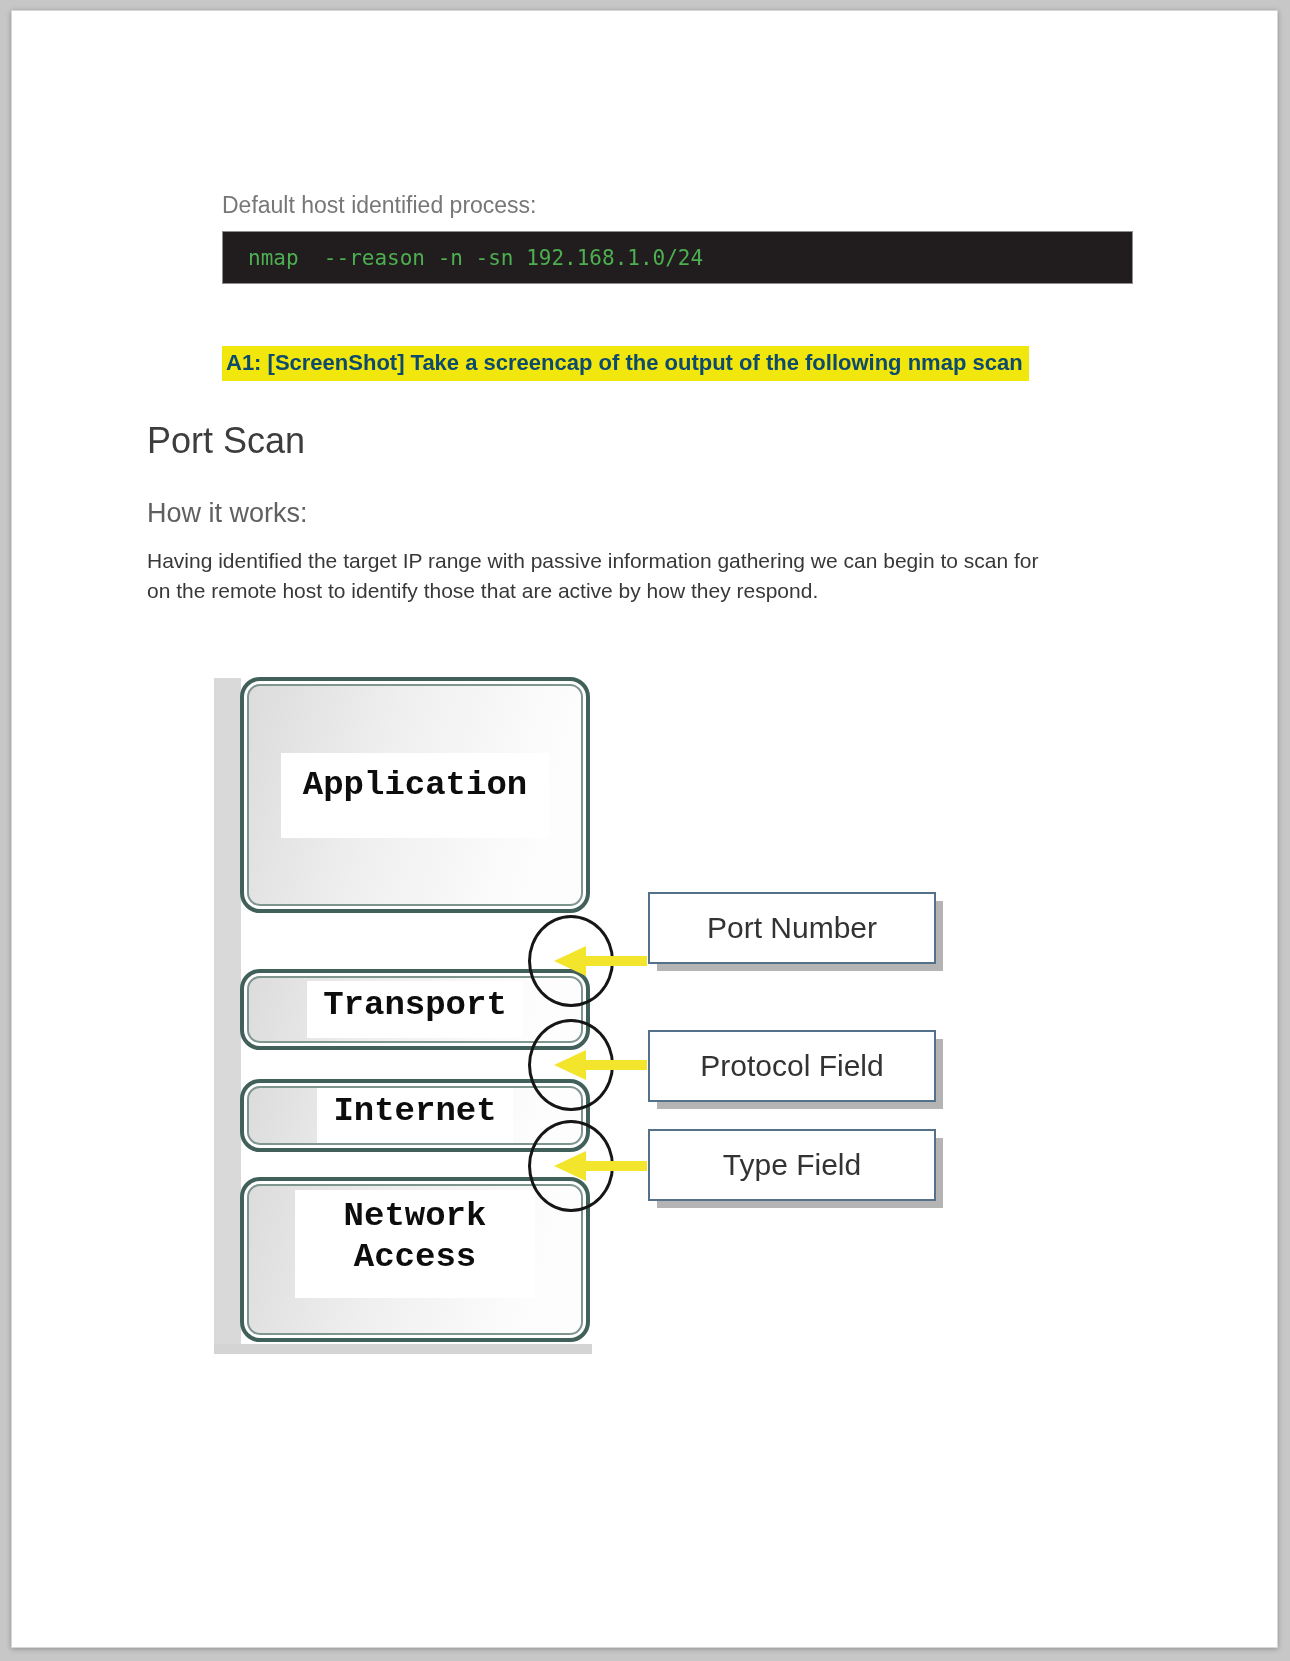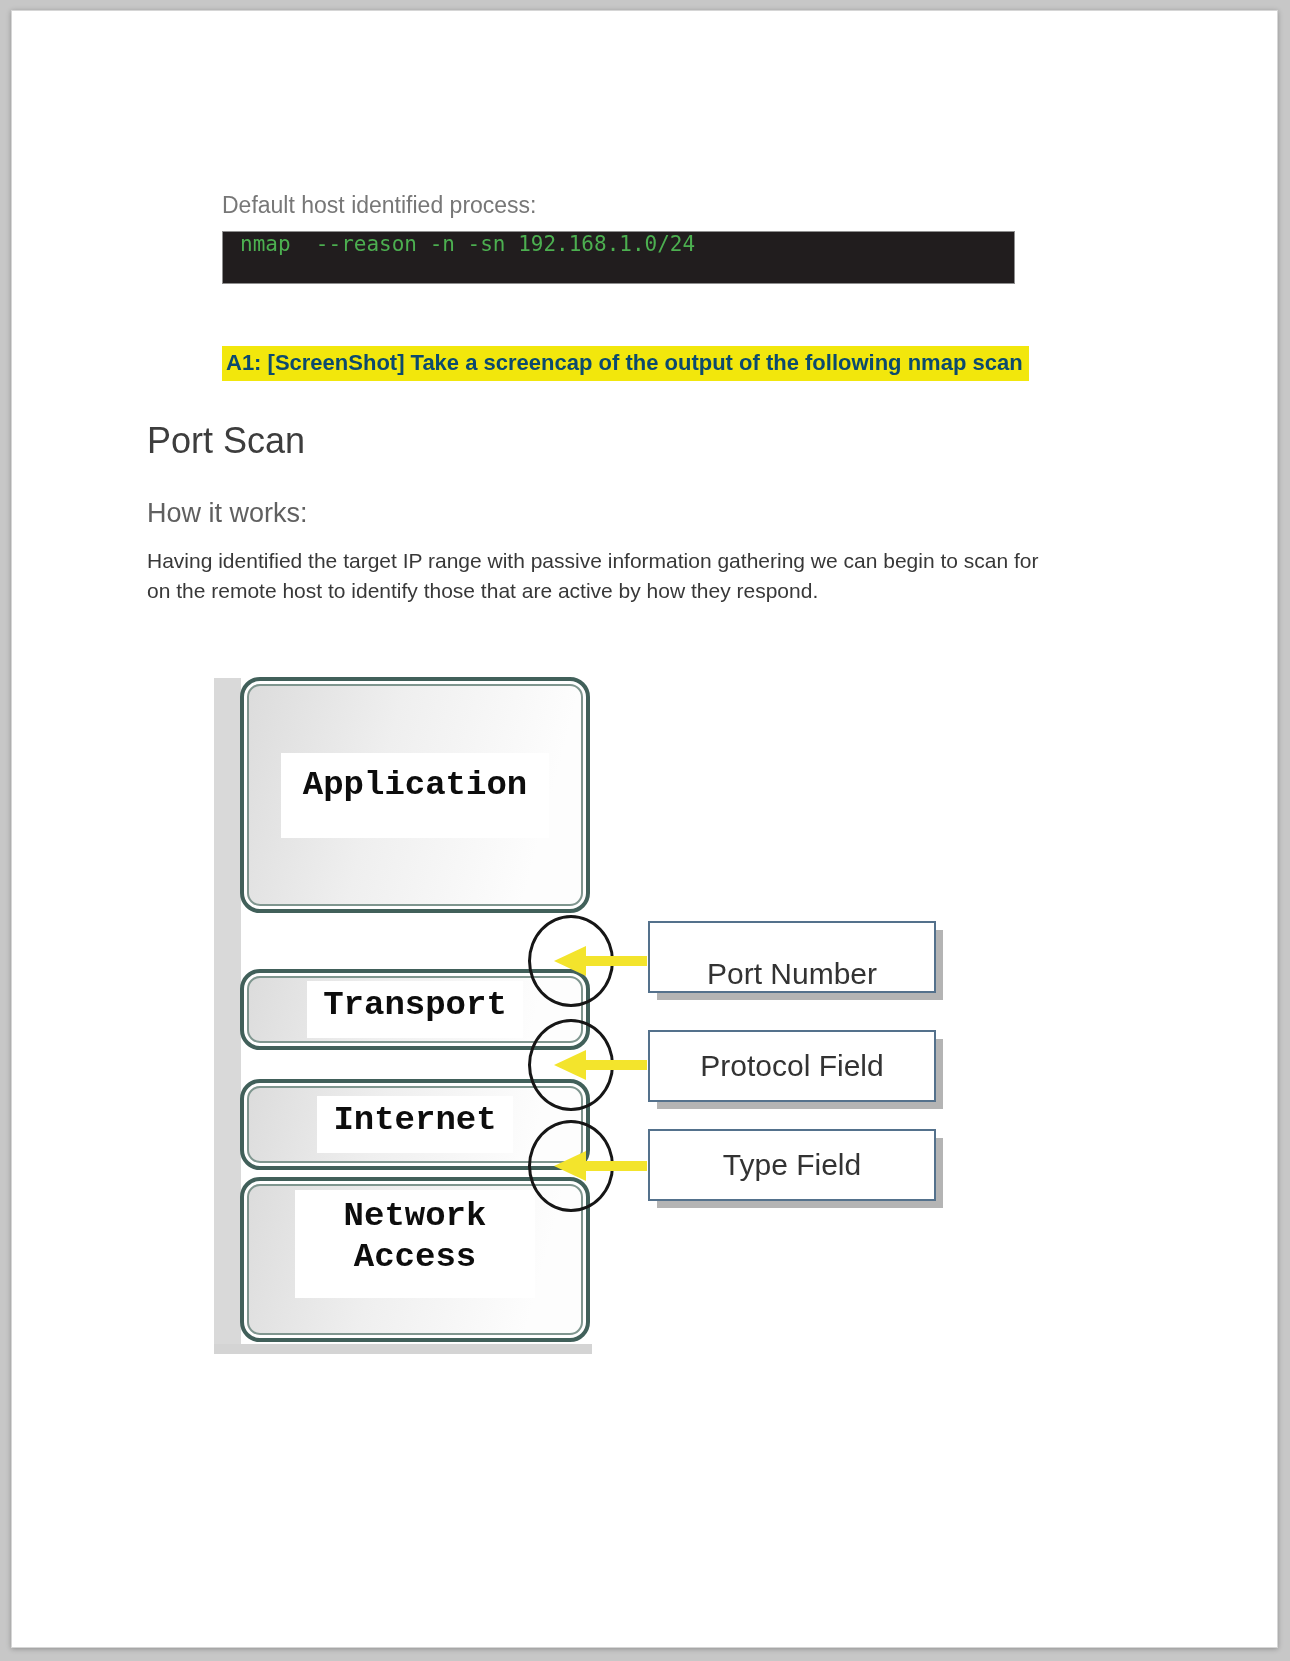--- a/index.html
+++ b/index.html
@@ -20,24 +20,24 @@
   }
   .abs { position: absolute; }
 
   
   .intro-label {
     left: 222px; top: 192px;
     font-size: 23px; color: #777777;
   }
   .code-block {
     left: 222px; top: 231px;
-    width: 793px; height: 53px;
+    width: 911px; height: 53px;
     background: #211d1e;
     border: 1px solid #8e8e8e;
-    display: flex; 
+    display: flex; align-items: center; padding-left: 8px;
   }
   .code-text {
     padding-left: 17px;
     font-family: "DejaVu Sans Mono", "Liberation Mono", monospace;
     font-size: 21px; color: #4caf50;
     white-space: pre;
   }
   .highlight-note {
     left: 222px; top: 346px;
     display: inline-block;
@@ -82,21 +82,21 @@
   .layer-skin {
     position: absolute; inset: 3px;
     border: 2px solid #7f968f;
     border-radius: 13px;
     background: linear-gradient(105deg, #dcdcdc 0%, #efefef 40%, #fdfdfd 85%);
     display: flex; align-items: center; justify-content: center;
     overflow: hidden;
   }
   .layer-application { top: 677px; height: 236px; }
   .layer-transport   { top: 969px; height: 81px;  }
-  .layer-internet    { top: 1079px; height: 91px; padding-left: 40px; }
+  .layer-internet    { top: 1079px; height: 73px; padding-left: 40px; }
   .layer-network     { top: 1177px; height: 165px; }
   .layer-network .layer-skin { align-items: flex-start; }
   .layer-label {
     font-family: "Liberation Mono", "DejaVu Sans Mono", monospace;
     font-weight: bold;
     font-size: 34px; color: #0d0d0d;
     background: #ffffff;
     padding: 4px 16px 12px 16px;
     text-align: center;
     line-height: 41px;
@@ -135,21 +135,21 @@
   .arrow-3 .arrow-head { top: 1151px; } .arrow-3 .arrow-bar { top: 1161px; }
 
   .callout-box {
     left: 648px; width: 288px; height: 72px;
     background: #ffffff;
     border: 2px solid #54718c;
     box-shadow: 8px 8px 0 -1px #b4b4b4;
     display: flex; align-items: center; justify-content: center;
     z-index: 2;
   }
-  .callout-box-1 { top: 921px; align-items: flex-end; }
+  .callout-box-1 { top: 892px; }
   .callout-box-2 { top: 1030px; }
   .callout-box-3 { top: 1129px; }
   .callout-label {
     font-size: 30px; color: #333333;
   }
 </style>
 </head>
 <body>
 
 <div class="page"></div>

